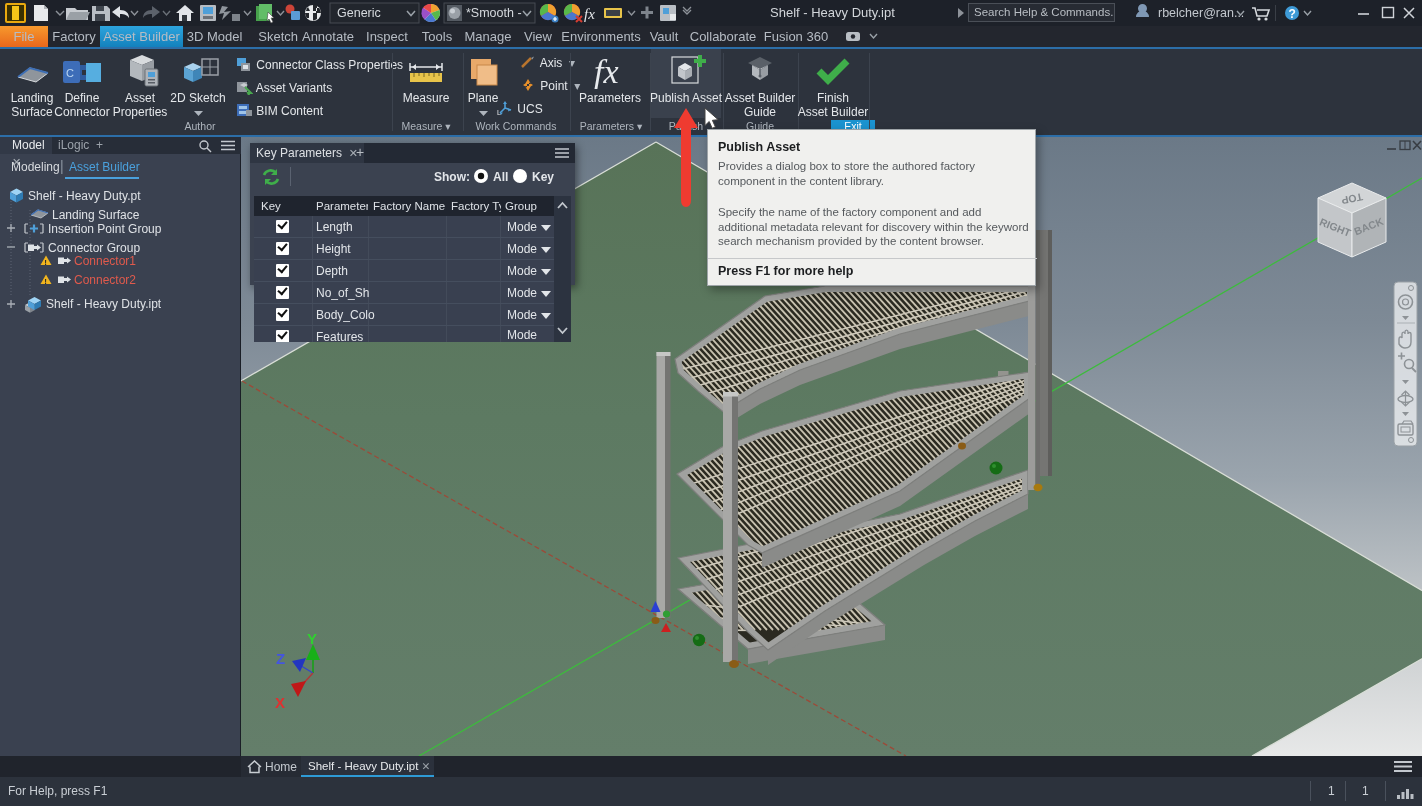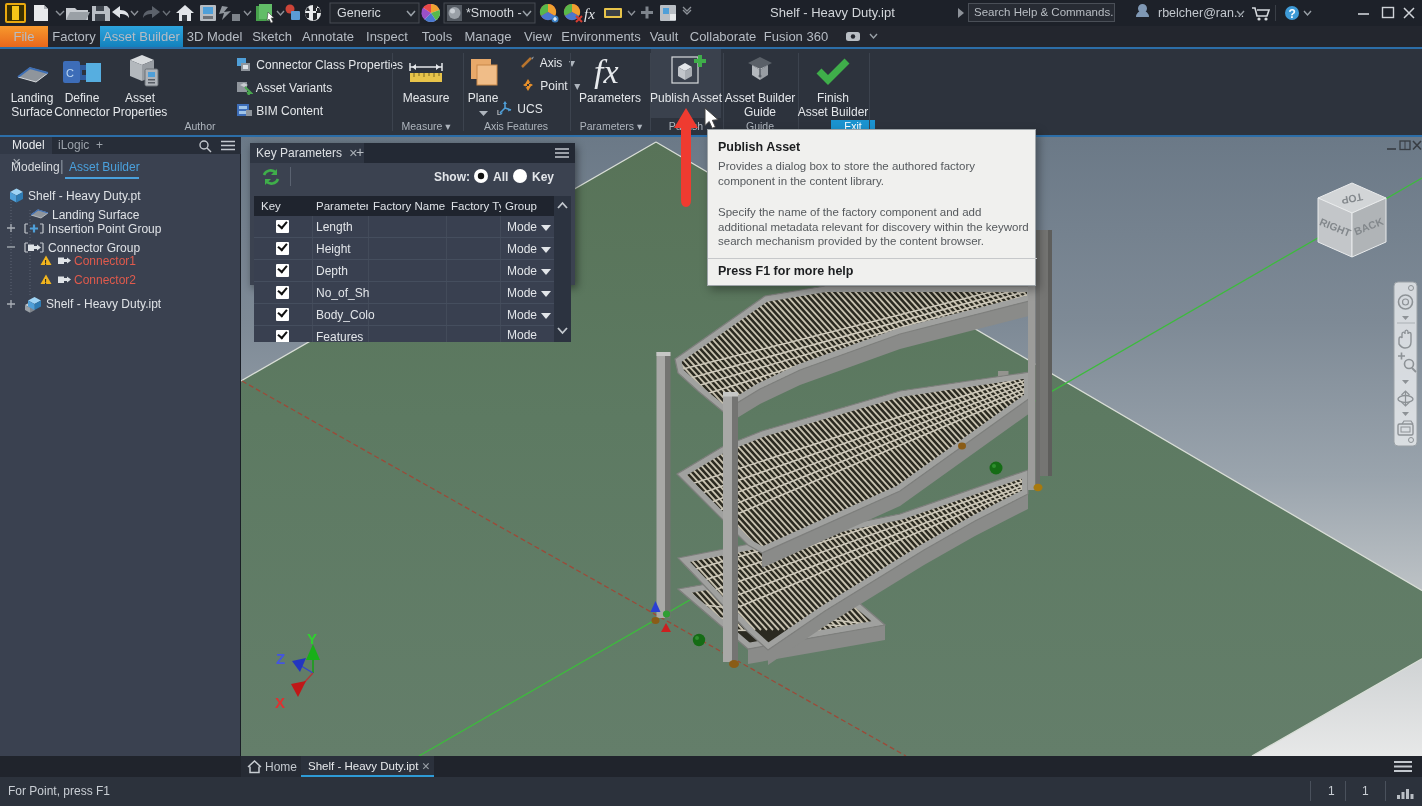--- a/index.html
+++ b/index.html
@@ -171,21 +171,21 @@
  <rect x="42.5" y="7.5" width="11" height="10" fill="none" stroke="#cfd3d8" stroke-width="1.4"></rect>
  <path d="M64 8 l10 10 m0 -10 l-10 10" stroke="#cfd3d8" stroke-width="1.5"></path>
 </svg>
 </div>
 
 <div id="tabrow">
  <div class="rtab" id="filetab">File</div>
  <div class="rtab" style="left:48px;width:52px;">Factory</div>
  <div class="rtab" id="abtab" style="left:100px;width:83px;">Asset Builder</div>
  <div class="rtab" style="left:183px;width:63px;">3D Model</div>
- <div class="rtab" style="left:246px;width:52px;">Sketch</div>
+ <div class="rtab" style="left:246px;width:52px;text-align:right;">Sketch</div>
  <div class="rtab" style="left:298px;width:60px;">Annotate</div>
  <div class="rtab" style="left:358px;width:58px;">Inspect</div>
  <div class="rtab" style="left:416px;width:42px;">Tools</div>
  <div class="rtab" style="left:458px;width:60px;">Manage</div>
  <div class="rtab" style="left:518px;width:40px;">View</div>
  <div class="rtab" style="left:558px;width:86px;">Environments</div>
  <div class="rtab" style="left:644px;width:40px;">Vault</div>
  <div class="rtab" style="left:684px;width:78px;">Collaborate</div>
  <div class="rtab" style="left:762px;width:68px;">Fusion 360</div>
  <svg class="abs" width="50" height="21" style="left:840px;top:0">
@@ -210,20 +210,29 @@
         </svg><div class="lbl">Define<br>Connector</div></div>
  <div class="bigbtn" style="left:104px;"><svg width="72" height="38">
           <path d="M26 9 l12 -5 l12 5 l-12 5 z" fill="#d8dbde"></path>
           <path d="M26 9 v16 l12 5 v-16 z" fill="#b3b8bd"></path>
           <path d="M50 9 v16 l-12 5 v-16 z" fill="#989da3"></path>
           <rect x="41" y="18" width="13" height="17" rx="1.5" fill="#aeb3b9" stroke="#6a7077"></rect>
           <rect x="44" y="21" width="7" height="5" fill="#4f9fd8"></rect>
           <rect x="44" y="28" width="7" height="1.5" fill="#585e66"></rect>
           <rect x="44" y="31" width="7" height="1.5" fill="#585e66"></rect>
         </svg><div class="lbl">Asset<br>Properties</div></div>
+ <div class="bigbtn" style="left:162px;"><svg width="72" height="38">
+          <path d="M22 16 l9 -4 l9 4 l-9 4 z" fill="#a9d2ee"></path>
+          <path d="M22 16 v11 l9 4 v-11 z" fill="#5ba4d4"></path>
+          <path d="M40 16 v11 l-9 4 v-11 z" fill="#3f86b8"></path>
+          <path d="M40 8 h16 v16 h-16 z" fill="none" stroke="#9aa0a7" stroke-width="1.5"></path>
+          <path d="M40 16 h16 M48 8 v16" stroke="#9aa0a7" stroke-width="1"></path>
+        </svg><div class="lbl">2D Sketch</div><svg width="9" height="6" style="margin-top:1px">
+          <path d="M0 0 h9 l-4.5 5 z" fill="#aeb5bd"></path>
+        </svg></div>
 
  <div class="smallrow" style="left:236px;top:7px;"><svg width="17" height="16" style="vertical-align:-3px">
           <rect x="1" y="2" width="9" height="8" fill="#4f9fd8"></rect>
           <rect x="5" y="7" width="9" height="8" fill="#8f959c"></rect>
           <rect x="7" y="9" width="5" height="4" fill="#dfe3e7"></rect>
         </svg> Connector Class Properties</div>
  <div class="smallrow" style="left:236px;top:30px;"><svg width="17" height="16" style="vertical-align:-3px">
           <rect x="1" y="3" width="10" height="10" fill="#8f959c"></rect>
           <path d="M4 6 l4 -2 l4 2 l-4 2 z" fill="#c8ccd0"></path>
           <path d="M9 8 l6 6 h-3 l1.5 3" stroke="#49a84e" stroke-width="2" fill="none"></path>
@@ -258,21 +267,21 @@
           <path d="M12 4 l3 -1.5 l-1.5 3 z" fill="#8f959c"></path>
         </svg> Axis <span style="color:#aeb5bd">&nbsp;▾</span></div>
  <div class="smallrow" style="left:519px;top:28px;"><svg width="18" height="16" style="vertical-align:-3px">
           <path d="M9 2 l3 5 h-6 z M9 14 l3 -5 h-6 z M4 8 l4 -2.5 v5 z M14 8 l-4 -2.5 v5 z" fill="#e8902a"></path>
         </svg> Point <span style="color:#aeb5bd">&nbsp;▾</span></div>
  <div class="smallrow" style="left:496px;top:51px;"><svg width="18" height="16" style="vertical-align:-3px">
           <path d="M4 13 l5 -5 M9 8 v-5 M9 8 l6 2" stroke="#4f9fd8" stroke-width="1.6"></path>
           <path d="M9 1 l2 3 h-4 z M15 10 l-3 1.5 l0.5 -3 z M4 13 l3 -0.5 l-2 2.5 z" fill="#4f9fd8"></path>
           <text x="1" y="15" font-size="7" fill="#e4e7ea">L</text>
         </svg> UCS</div>
- <div class="glabel" style="left:466px;width:100px;">Axis Features</div>
+ <div class="glabel" style="left:466px;width:100px;">Work Commands</div>
  <div class="gsep" style="left:570px;"></div>
 
  <div class="bigbtn" style="left:574px;"><svg width="72" height="38">
           <text x="20" y="32" font-size="34" font-style="italic" fill="#e8ebee" font-family="Liberation Serif">fx</text>
         </svg><div class="lbl">Parameters</div></div>
  <div class="glabel" style="left:575px;width:72px;">Parameters ▾</div>
  <div class="gsep" style="left:650px;"></div>
 
  <div style="position:absolute;left:651px;top:0;width:70px;height:69px;background:#3a414d;"></div>
  <div class="bigbtn" style="left:650px;"><svg width="72" height="38">
@@ -649,21 +658,21 @@
       </svg>
  <div style="position:absolute;left:301px;top:0;width:133px;height:21px;background:#2b313c;color:#e8eaed;font-size:11.5px;line-height:20px;white-space:nowrap;">
   <span style="margin-left:7px;">Shelf - Heavy Duty.ipt</span> <span style="color:#9aa1a8;font-size:10.5px;">✕</span>
   <div style="position:absolute;left:0;top:19px;width:133px;height:2px;background:#2e9bd6;"></div>
  </div>
  <svg class="abs" width="30" height="21" style="left:1388px;top:0">
         <path d="M6 6 h18 M6 10.5 h18 M6 15 h18" stroke="#c3c8ce" stroke-width="1.8"></path>
       </svg>
 </div>
 <div id="statusbar">
- <div style="position:absolute;left:8px;top:7px;">For Point, press F1</div>
+ <div style="position:absolute;left:8px;top:7px;">For Help, press F1</div>
  <div style="position:absolute;left:1310px;top:4px;width:1px;height:20px;background:#4a515c;"></div>
  <div style="position:absolute;left:1328px;top:7px;">1</div>
  <div style="position:absolute;left:1345px;top:4px;width:1px;height:20px;background:#4a515c;"></div>
  <div style="position:absolute;left:1362px;top:7px;">1</div>
  <div style="position:absolute;left:1385px;top:4px;width:1px;height:20px;background:#4a515c;"></div>
  <svg class="abs" width="20" height="16" style="left:1396px;top:8px">
         <rect x="1" y="10" width="3" height="4" fill="#b9bec4"></rect>
         <rect x="5.5" y="7" width="3" height="7" fill="#b9bec4"></rect>
         <rect x="10" y="4" width="3" height="10" fill="#b9bec4"></rect>
         <rect x="14.5" y="9" width="3" height="5" fill="#b9bec4"></rect>

